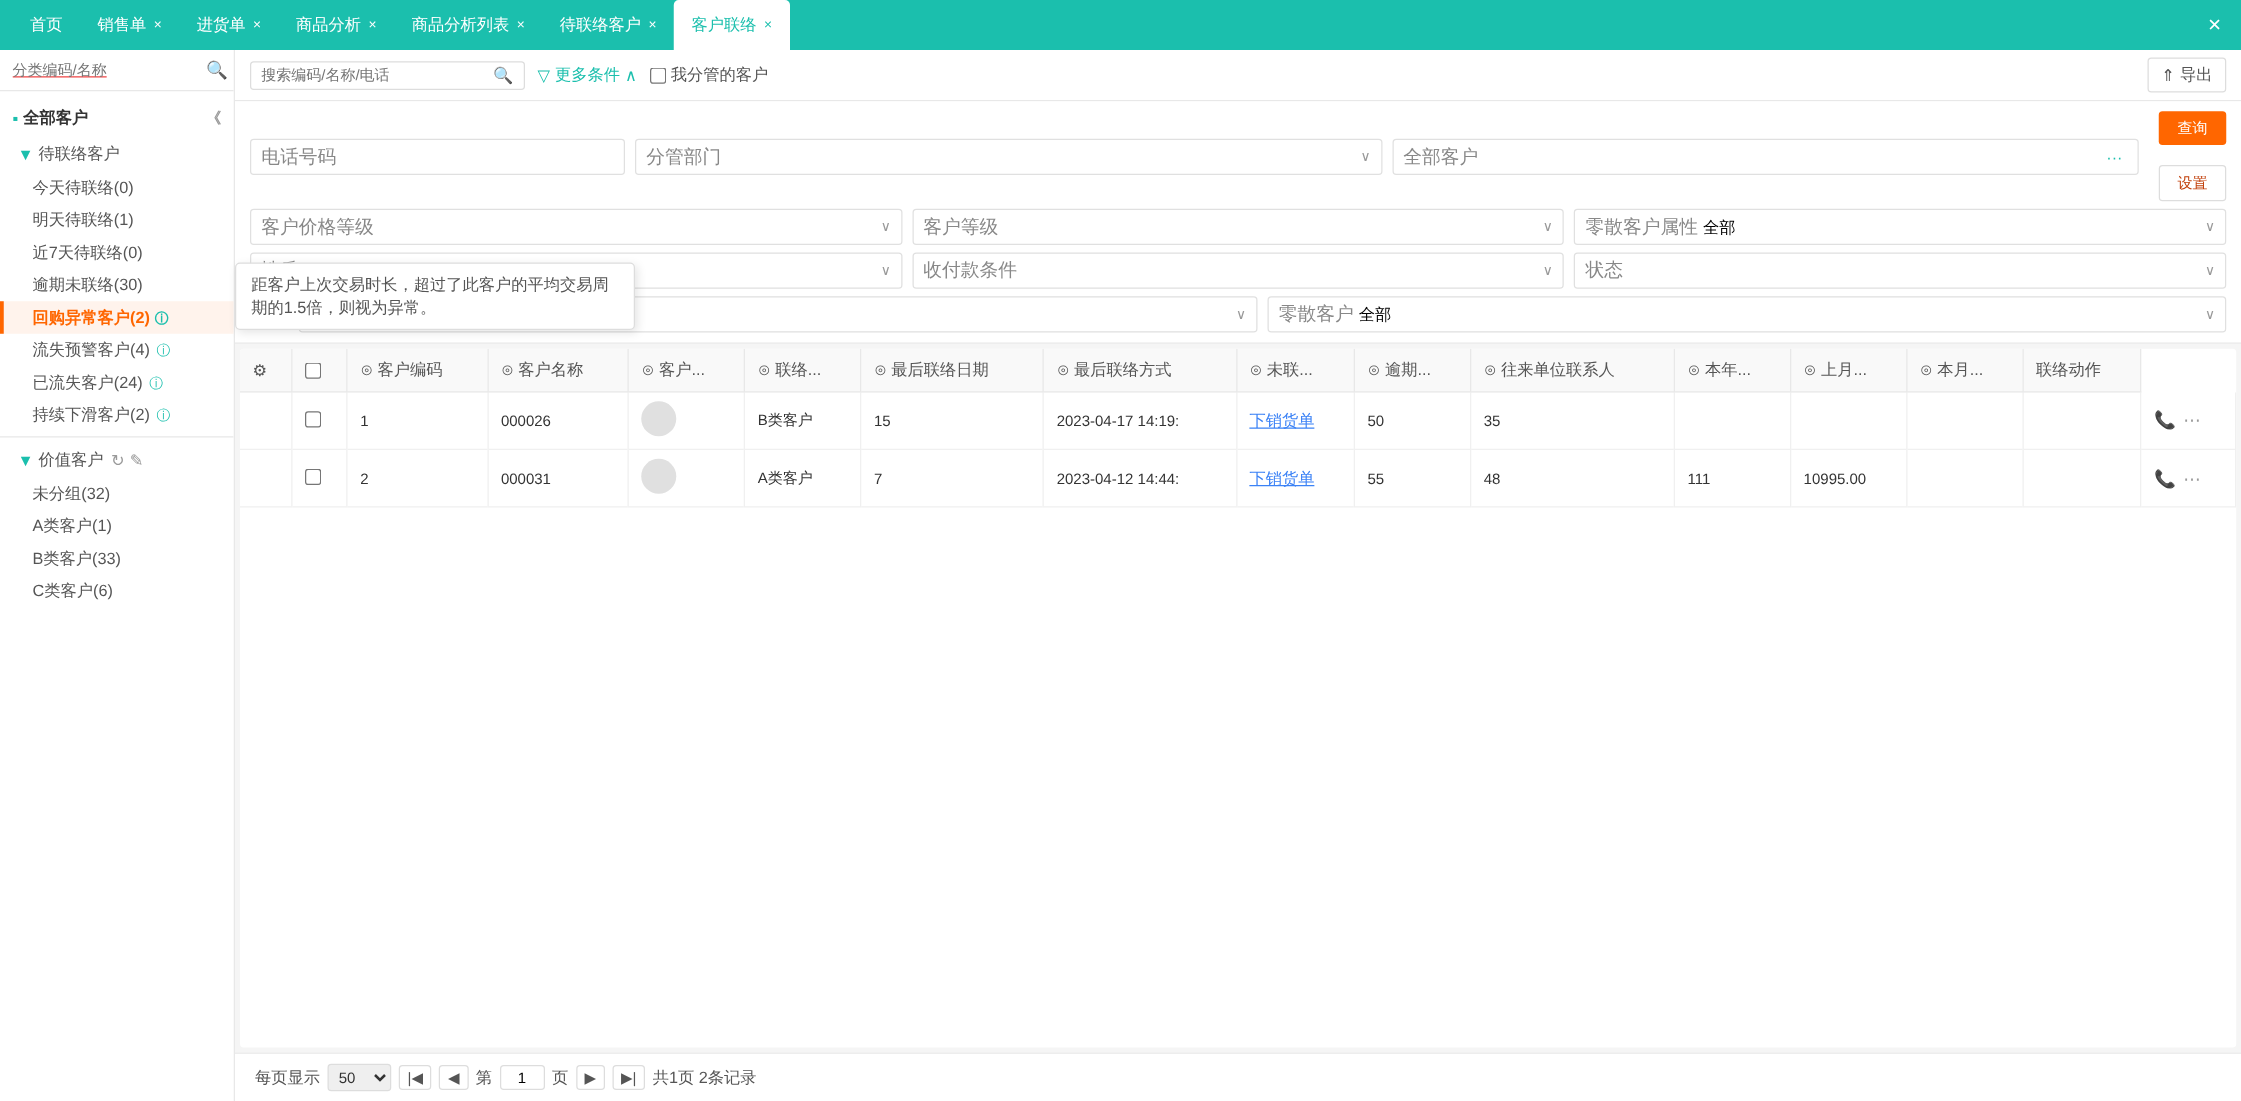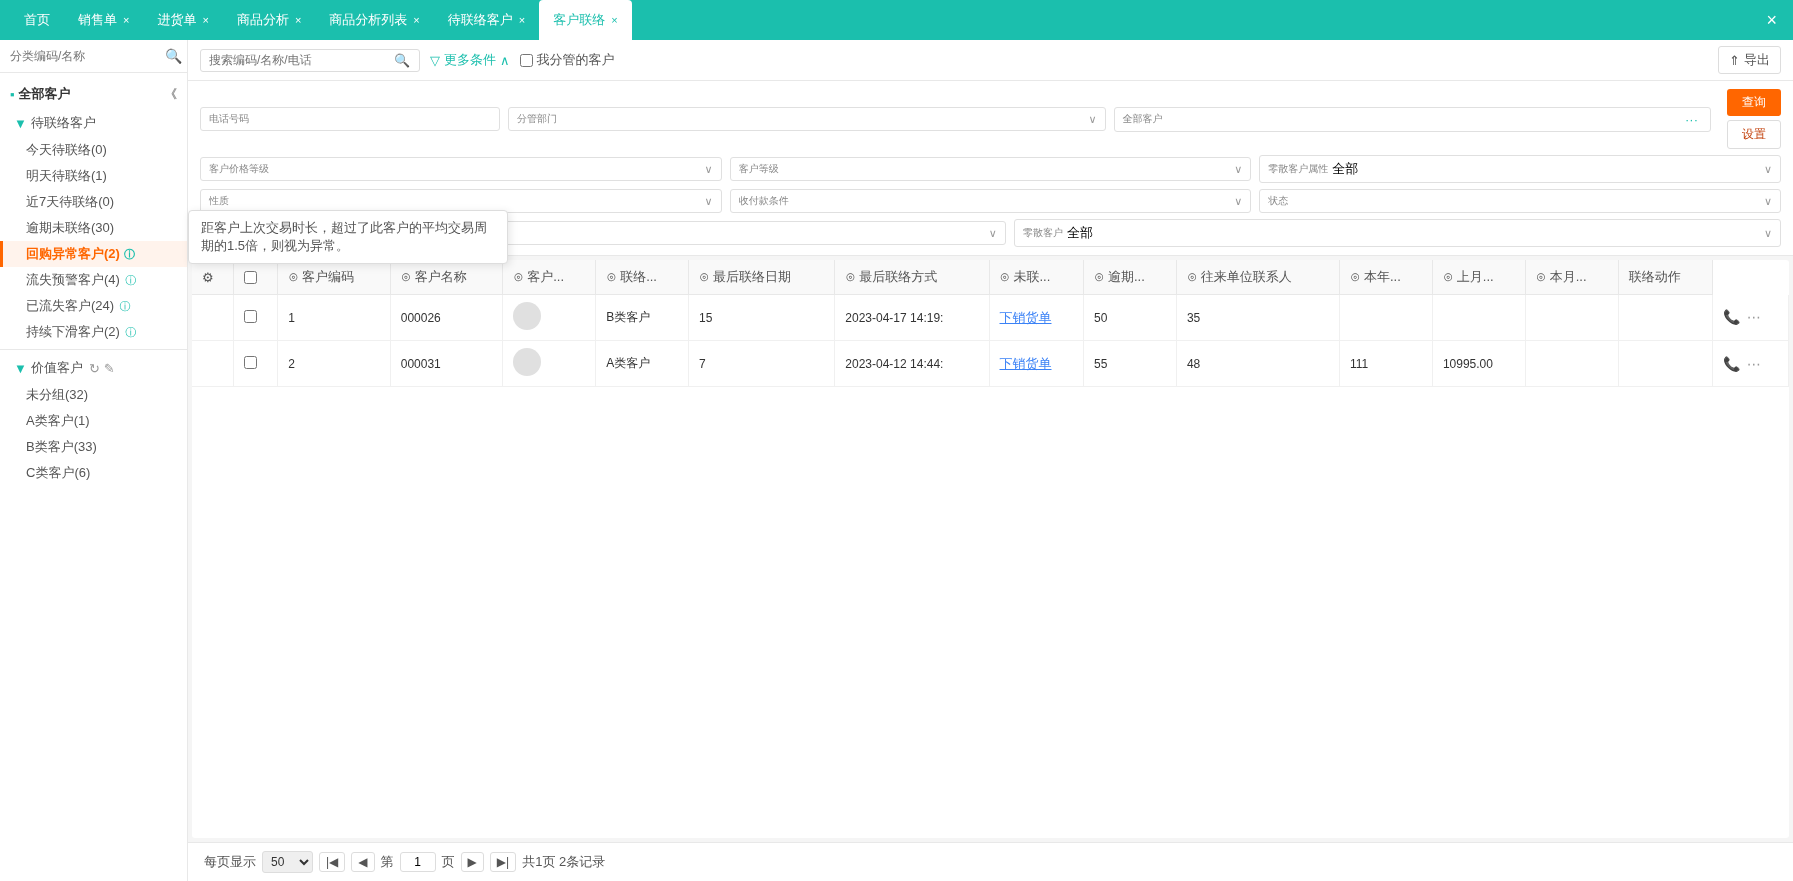--- a/index.html
+++ b/index.html
@@ -26,21 +26,21 @@
 
     
     .sidebar {
       width: 188px; min-width: 188px; background: #fff; border-right: 1px solid #e8e8e8;
       display: flex; flex-direction: column; overflow: hidden;
     }
     .sidebar-search {
       display: flex; align-items: center; padding: 8px 10px; border-bottom: 1px solid #e8e8e8;
     }
     .sidebar-search input {
-      flex: 1; border: none; outline: none; font-size: 12px; color: #0c4a6e;
+      flex: 1; border: none; outline: none; font-size: 12px; color: #ef4444; text-decoration: underline;
     }
     .sidebar-search .search-icon { color: #1bbfad; cursor: pointer; font-size: 14px; }
     .sidebar-content { flex: 1; overflow-y: auto; padding: 6px 0; }
     .sidebar-all-customers {
       display: flex; align-items: center; padding: 6px 10px; font-weight: bold; color: #333;
       cursor: pointer;
     }
     .sidebar-all-customers .expand-icon { margin-right: 4px; color: #1bbfad; }
     .sidebar-all-customers .collapse-btn { margin-left: auto; color: #999; cursor: pointer; font-size: 12px; }
     .sidebar-section-title {
@@ -91,24 +91,24 @@
     
     .advanced-filter {
       background: #fff; border-bottom: 1px solid #e8e8e8; padding: 8px 12px;
     }
     .filter-row { display: flex; align-items: center; gap: 8px; margin-bottom: 6px; }
     .filter-row:last-child { margin-bottom: 0; }
     .filter-field {
       display: flex; align-items: center; flex: 1; border: 1px solid #e0e0e0; border-radius: 3px;
       padding: 4px 8px; background: #fff; min-width: 0;
     }
-    .filter-field label { color: #888; font-size: 10px; white-space: nowrap; margin-right: 4px; }
+    .filter-field label { color: #888; font-size: 15px; white-space: nowrap; margin-right: 4px; }
     .filter-field input { border: none; outline: none; flex: 1; font-size: 12px; min-width: 0; }
     .filter-field .dropdown-arrow { color: #999; font-size: 11px; margin-left: auto; cursor: pointer; }
-    .filter-actions { display: flex; flex-direction: column; gap: 4px; margin-left: 8px; }
+    .filter-actions { display: flex; flex-direction: column; gap: 16px; margin-left: 8px; }
     .btn-query {
       background: #f60; color: #fff; border: none; border-radius: 3px; padding: 5px 14px;
       cursor: pointer; font-size: 12px;
     }
     .btn-settings {
       background: #fff; color: #c2410c; border: 1px solid #ddd; border-radius: 3px; padding: 5px 14px;
       cursor: pointer; font-size: 12px;
     }
 
     

